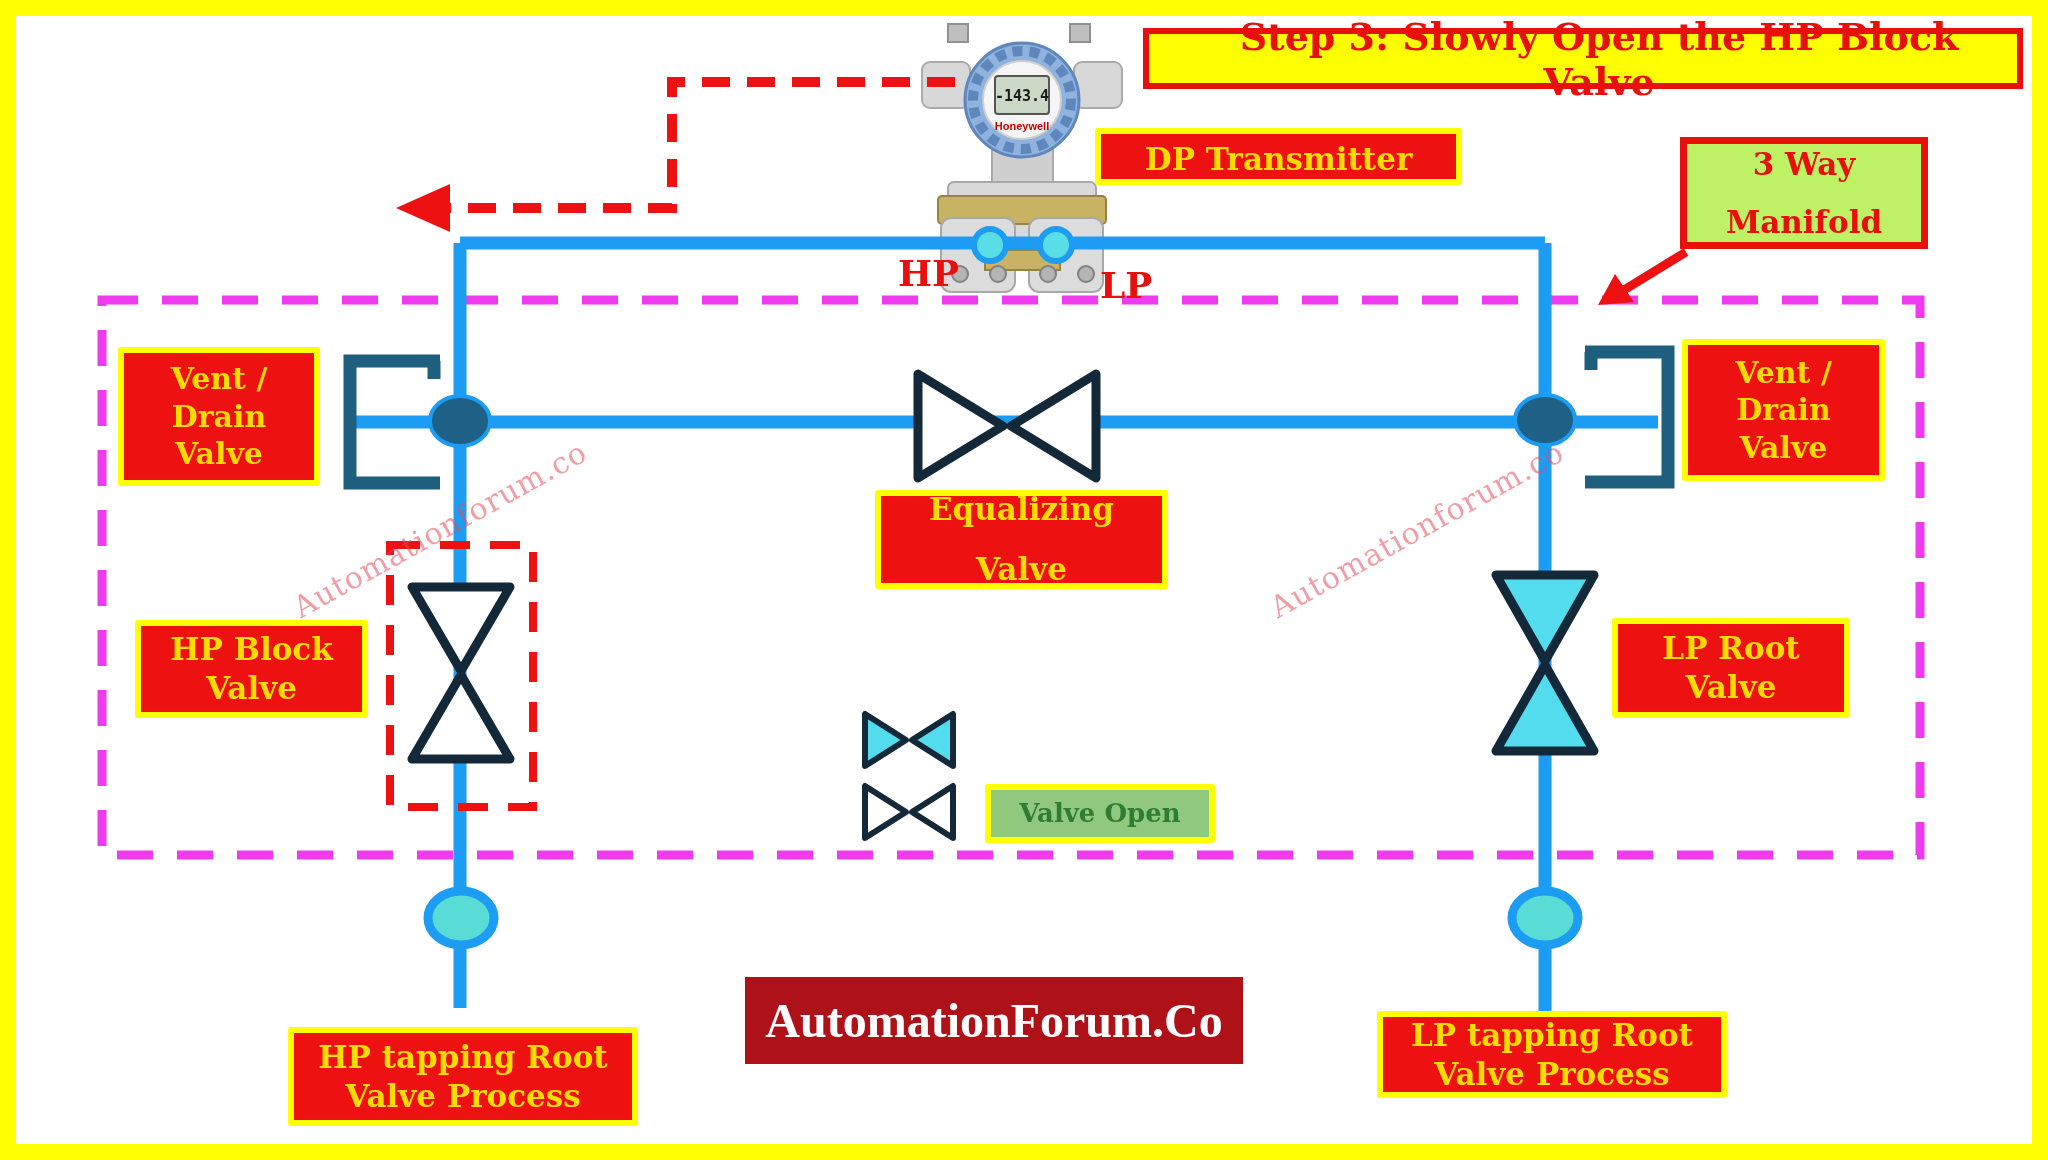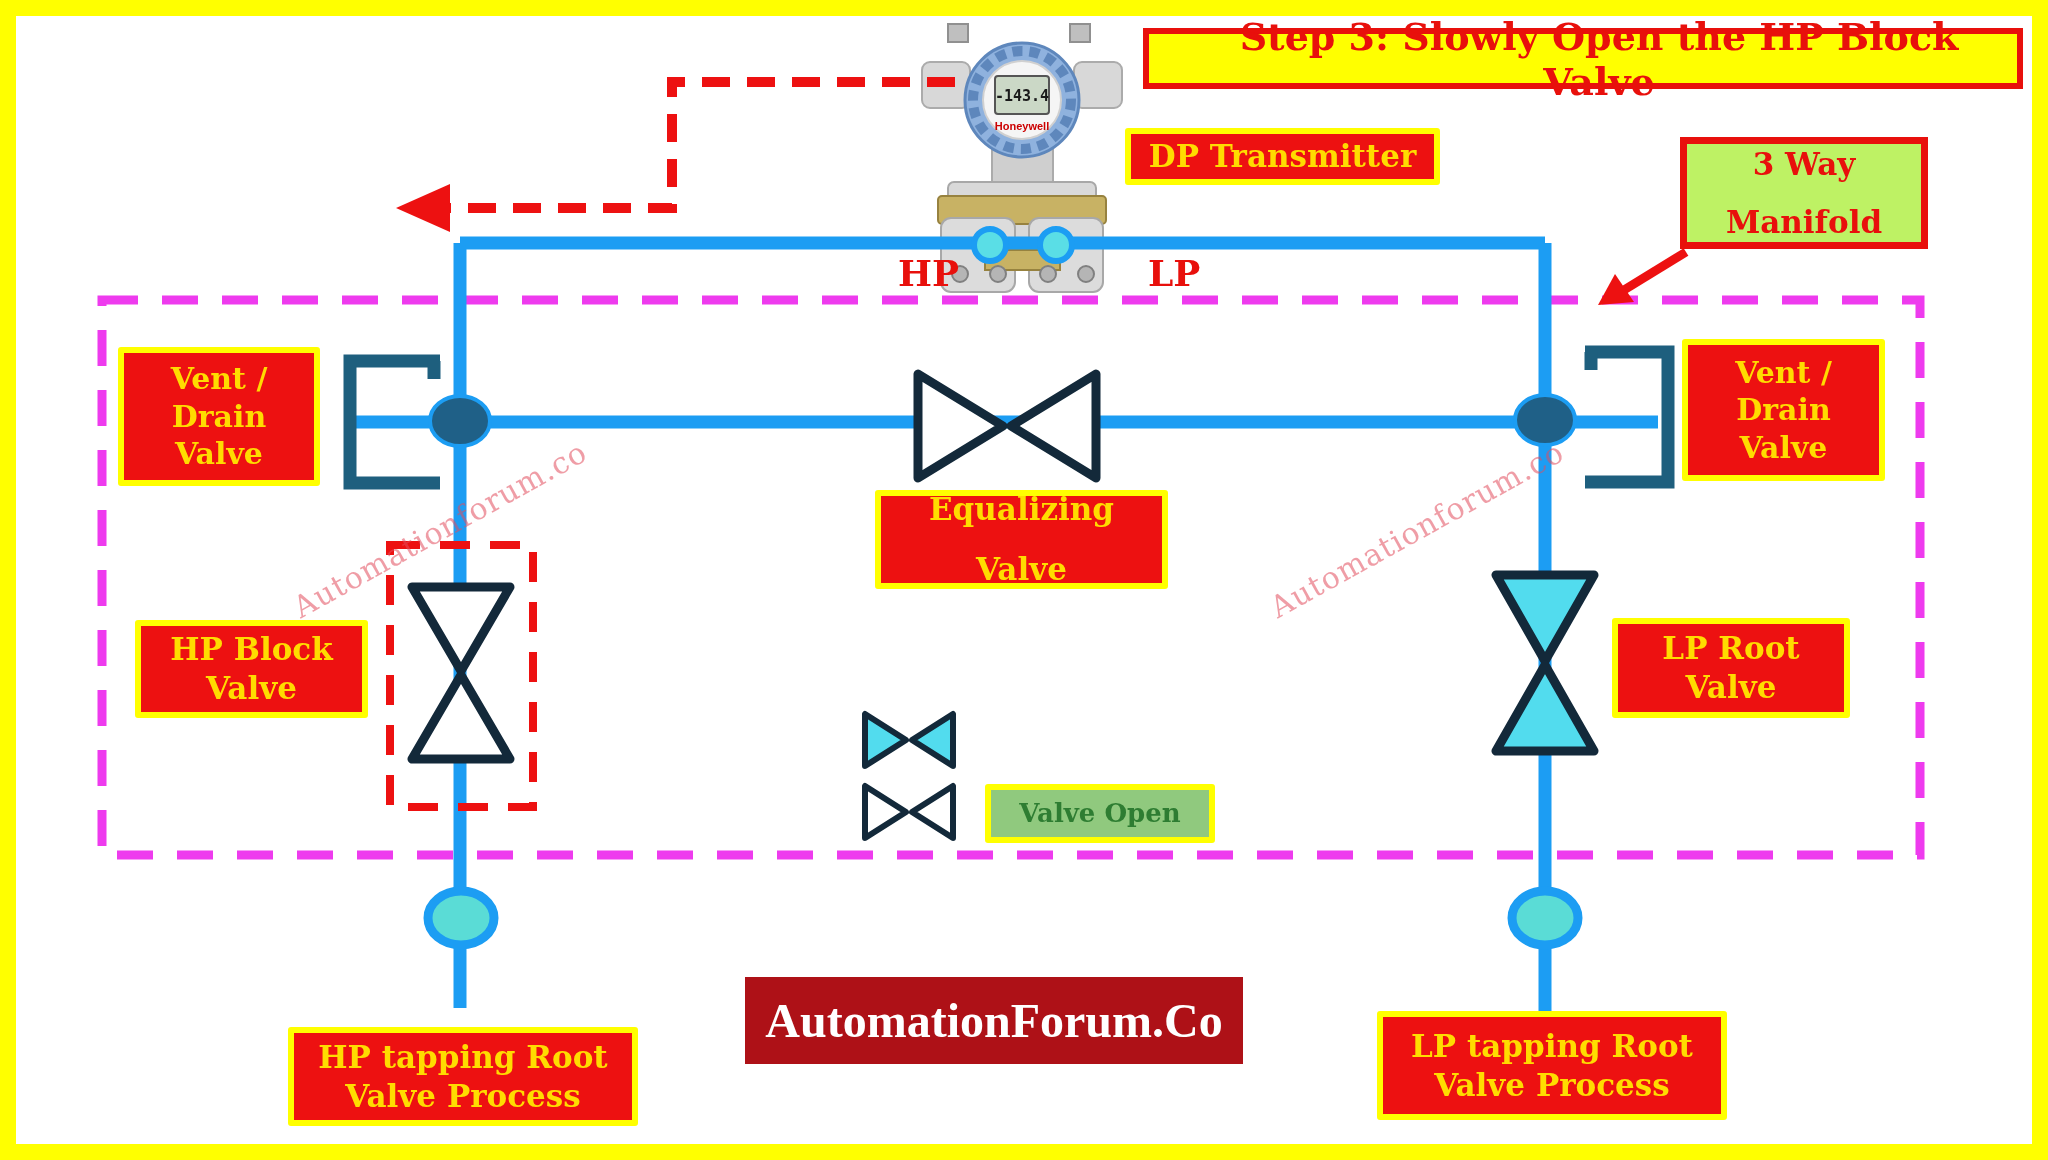--- a/index.html
+++ b/index.html
@@ -120,31 +120,31 @@
 
     <circle cx="990" cy="245" r="16" fill="#5ADEE6" stroke="#1C9DF3" stroke-width="6"></circle>
     <circle cx="1056" cy="245" r="16" fill="#5ADEE6" stroke="#1C9DF3" stroke-width="6"></circle>
   </svg>
 
   <div class="title-box" style="left:1143px;top:28px;width:880px;height:61px;font-size:38px;">
     <span>Step 3: Slowly Open the HP Block Valve</span>
   </div>
 
 
-  <div class="lbl" style="left:1125px;top:128px;width:315px;height:57px;font-size:31px;">
+  <div class="lbl" style="left:1095px;top:128px;width:367px;height:57px;font-size:31px;justify-content:flex-end;">
     <span>DP Transmitter</span>
   </div>
 
   <div class="callout-yellow" style="left:1680px;top:137px;width:248px;height:112px;font-size:31px;">
     <span>3 Way</span>
     <span>Manifold</span>
   </div>
 
   <div class="port-label" style="left:898px;top:252px;">HP</div>
-  <div class="port-label" style="left:1100px;top:252px;margin-left:48px;">LP</div>
+  <div class="port-label" style="left:1100px;top:264px;">LP</div>
 
   <div class="lbl" style="left:118px;top:347px;width:202px;height:139px;font-size:30px;">
     <span>Vent /</span>
     <span>Drain</span>
     <span>Valve</span>
   </div>
 
   <div class="lbl" style="left:1682px;top:339px;width:203px;height:142px;font-size:30px;">
     <span>Vent /</span>
     <span>Drain</span>
@@ -168,21 +168,21 @@
 
   <div class="lbl green-box" style="left:985px;top:784px;width:230px;height:59px;font-size:26px;">
     <span>Valve Open</span>
   </div>
 
   <div class="lbl" style="left:288px;top:1027px;width:350px;height:99px;font-size:31px;">
     <span>HP tapping Root</span>
     <span>Valve Process</span>
   </div>
 
-  <div class="lbl" style="left:1377px;top:1011px;width:350px;height:109px;font-size:31px;">
+  <div class="lbl" style="left:1377px;top:1011px;width:350px;height:87px;font-size:31px;">
     <span>LP tapping Root</span>
     <span>Valve Process</span>
   </div>
 
   <div class="logo-box" style="left:745px;top:977px;width:498px;height:87px;">
     <span>AutomationForum.Co</span>
   </div>
 
   <div class="watermark" style="left:275px;top:512px;width:330px;text-align:center;">Automationforum.co</div>
   <div class="watermark" style="left:1252px;top:512px;width:330px;text-align:center;">Automationforum.co</div>

